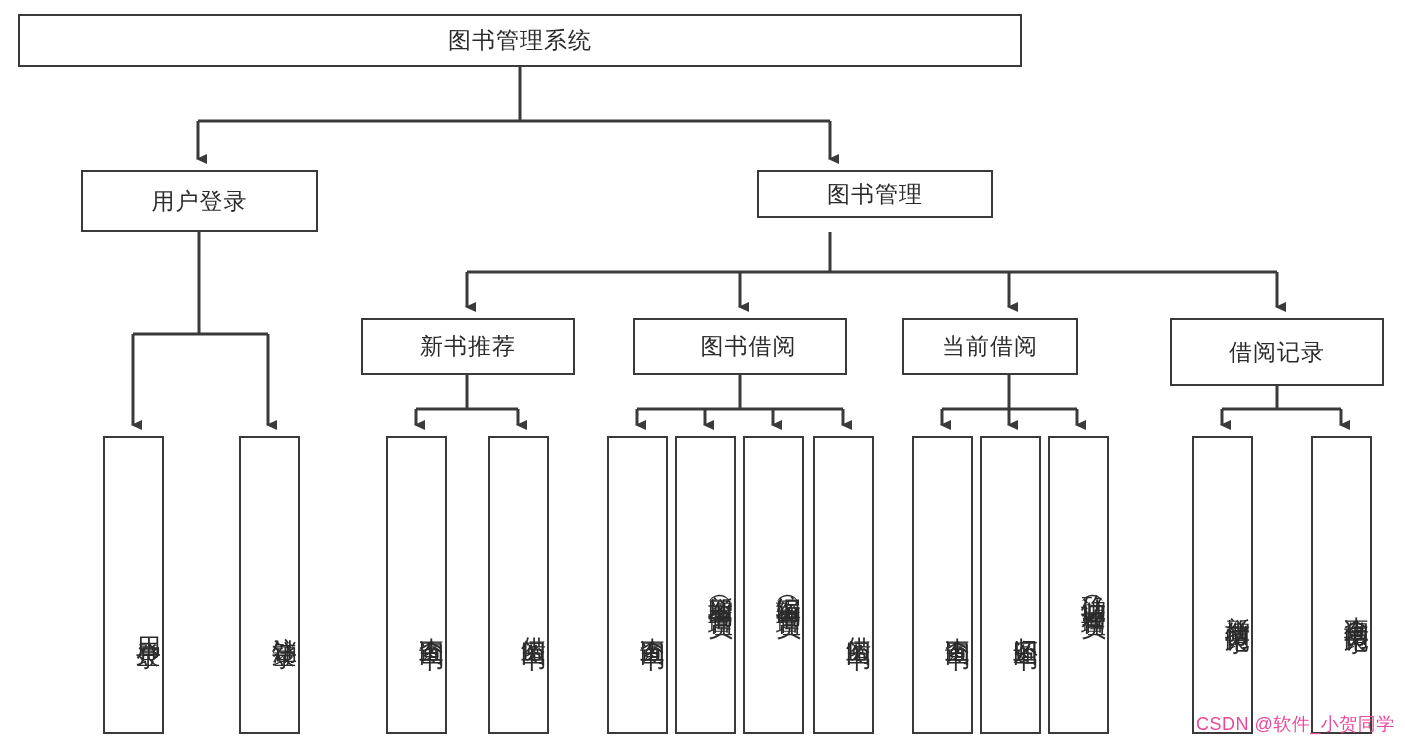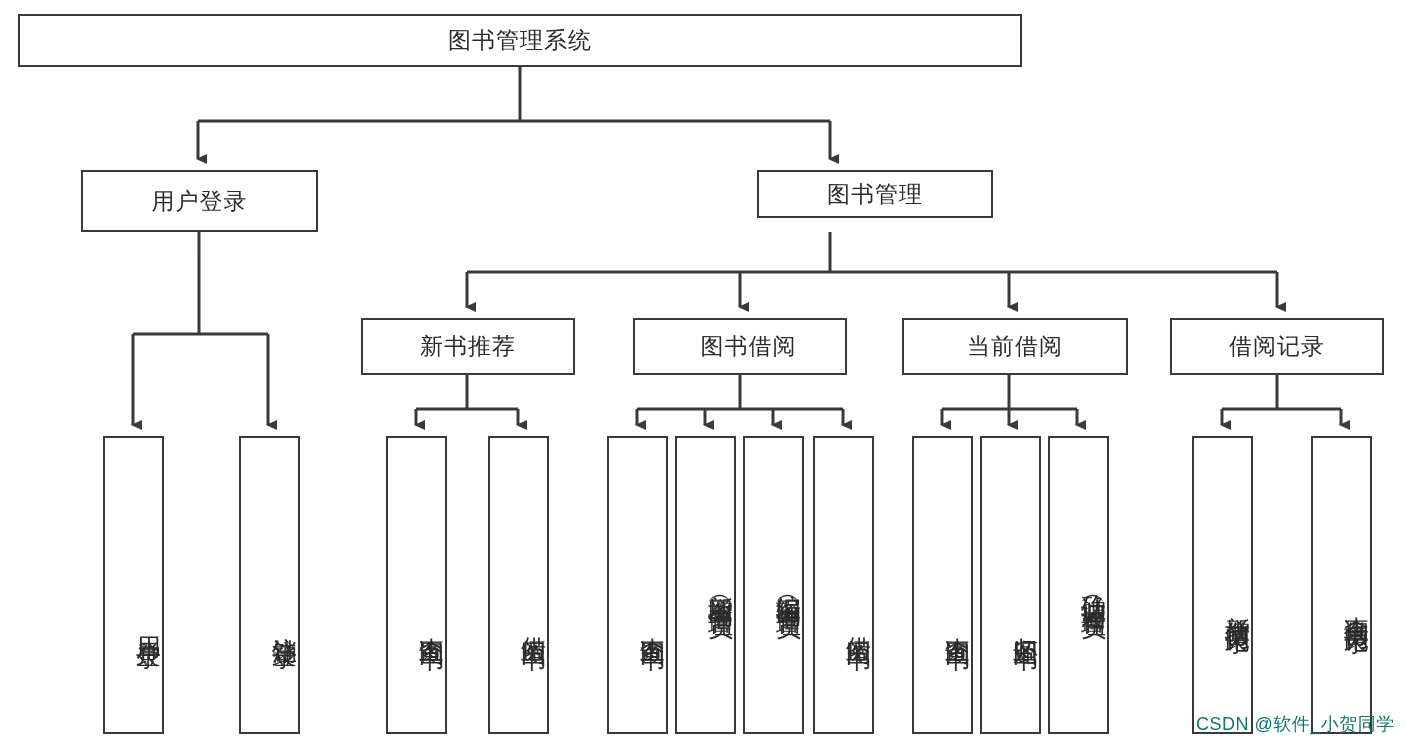--- a/index.html
+++ b/index.html
@@ -51,21 +51,21 @@
   }
   .node.vert span {
     display: block;
     line-height: 1.05;
   }
   .watermark {
     position: absolute;
     left: 1196px;
     top: 712px;
     font-size: 18px;
-    color: #0f766e;
+    color: #ec4899;
     white-space: nowrap;
     letter-spacing: 0.5px;
   }
 </style>
 </head>
 <body>
 
 <div id="canvas">
 
   <svg class="wires" viewBox="0 0 1405 747">
@@ -128,24 +128,24 @@
   <div class="node horiz" style="left:712px; top:170px; width:236px; height:48px;margin-left:45px;">
     <span>图书管理</span>
   </div>
 
   <div class="node horiz" style="left:361px; top:318px; width:214px; height:57px;justify-content:center;">
     <span>新书推荐</span>
   </div>
   <div class="node horiz" style="left:633px; top:318px; width:214px; height:57px;padding-left:17px;">
     <span>图书借阅</span>
   </div>
-  <div class="node horiz" style="left:902px; top:318px; width:226px; height:57px;">
+  <div class="node horiz" style="left:902px; top:318px; width:176px; height:57px;">
     <span>当前借阅</span>
   </div>
-  <div class="node horiz" style="left:1170px; top:318px; width:214px; height:57px;justify-content:center;">
+  <div class="node horiz" style="left:1170px; top:318px; width:214px; height:68px;justify-content:center;">
     <span>借阅记录</span>
   </div>
 
   <div class="node vert" style="left:103px; top:436px; width:61px; height:298px; padding-top:76px;">
     <span>用户登录</span>
   </div>
   <div class="node vert" style="left:239px; top:436px; width:61px; height:298px; padding-top:76px;">
     <span>注销登录</span>
   </div>
 

